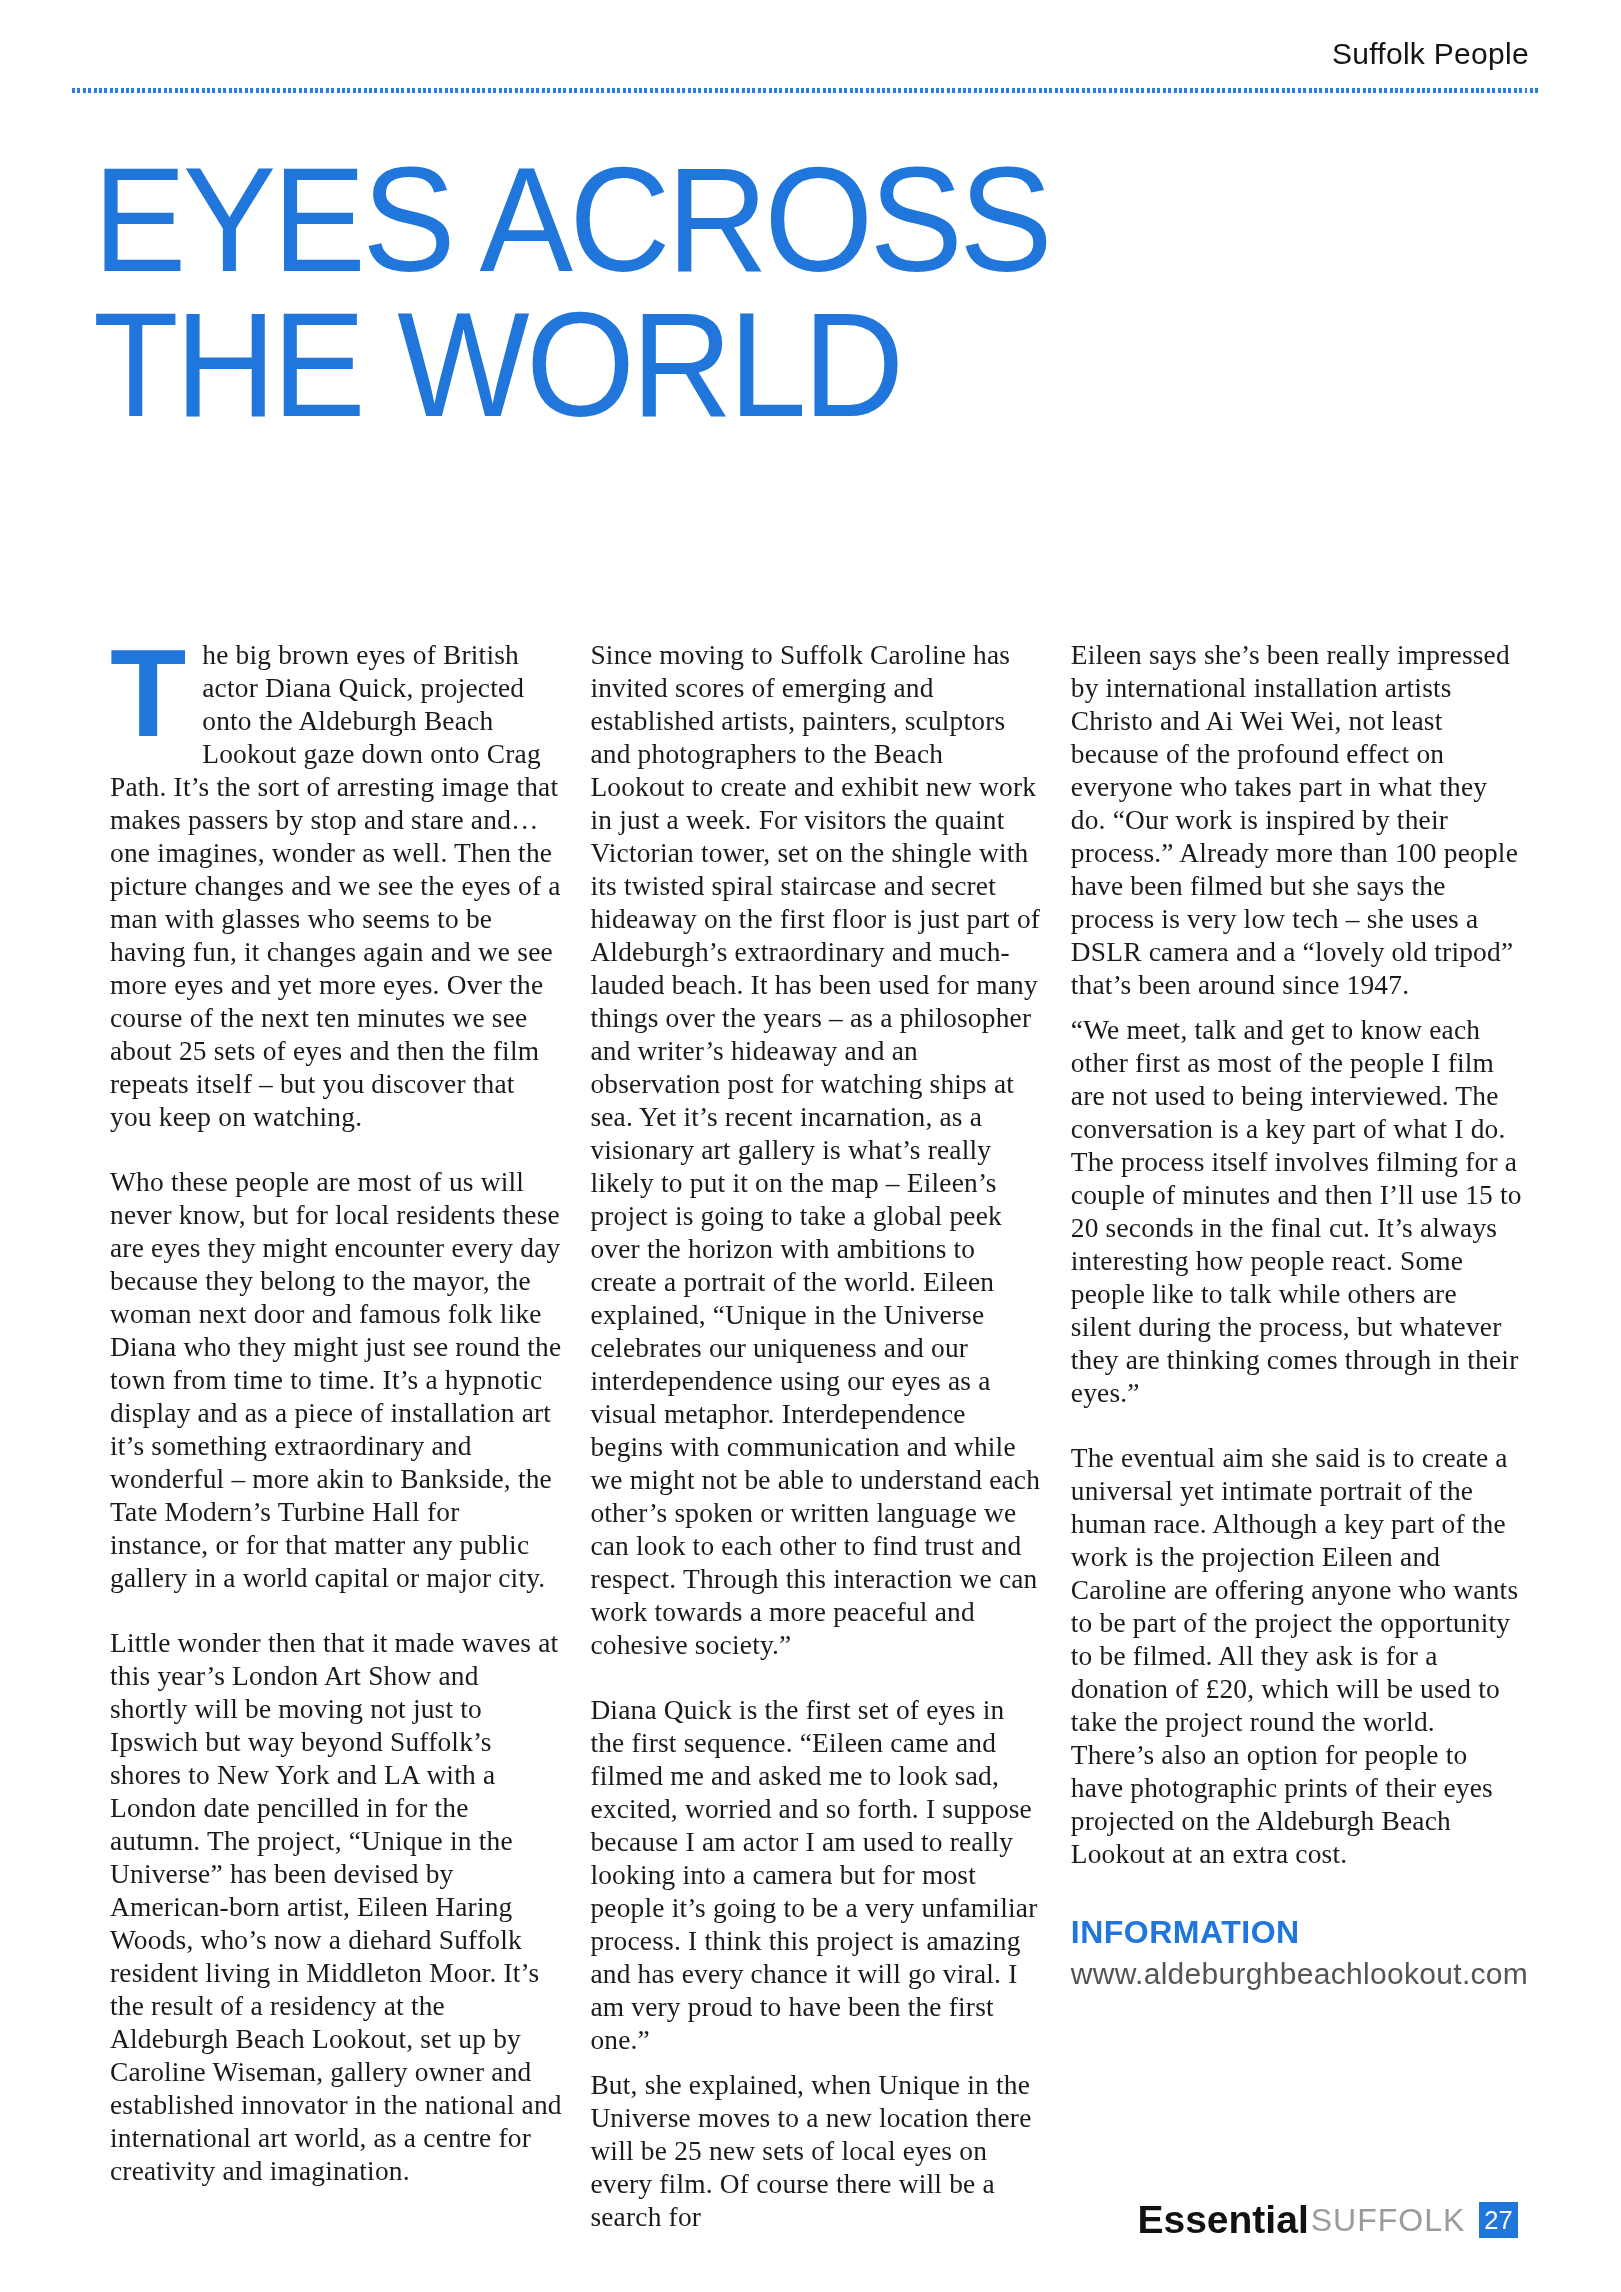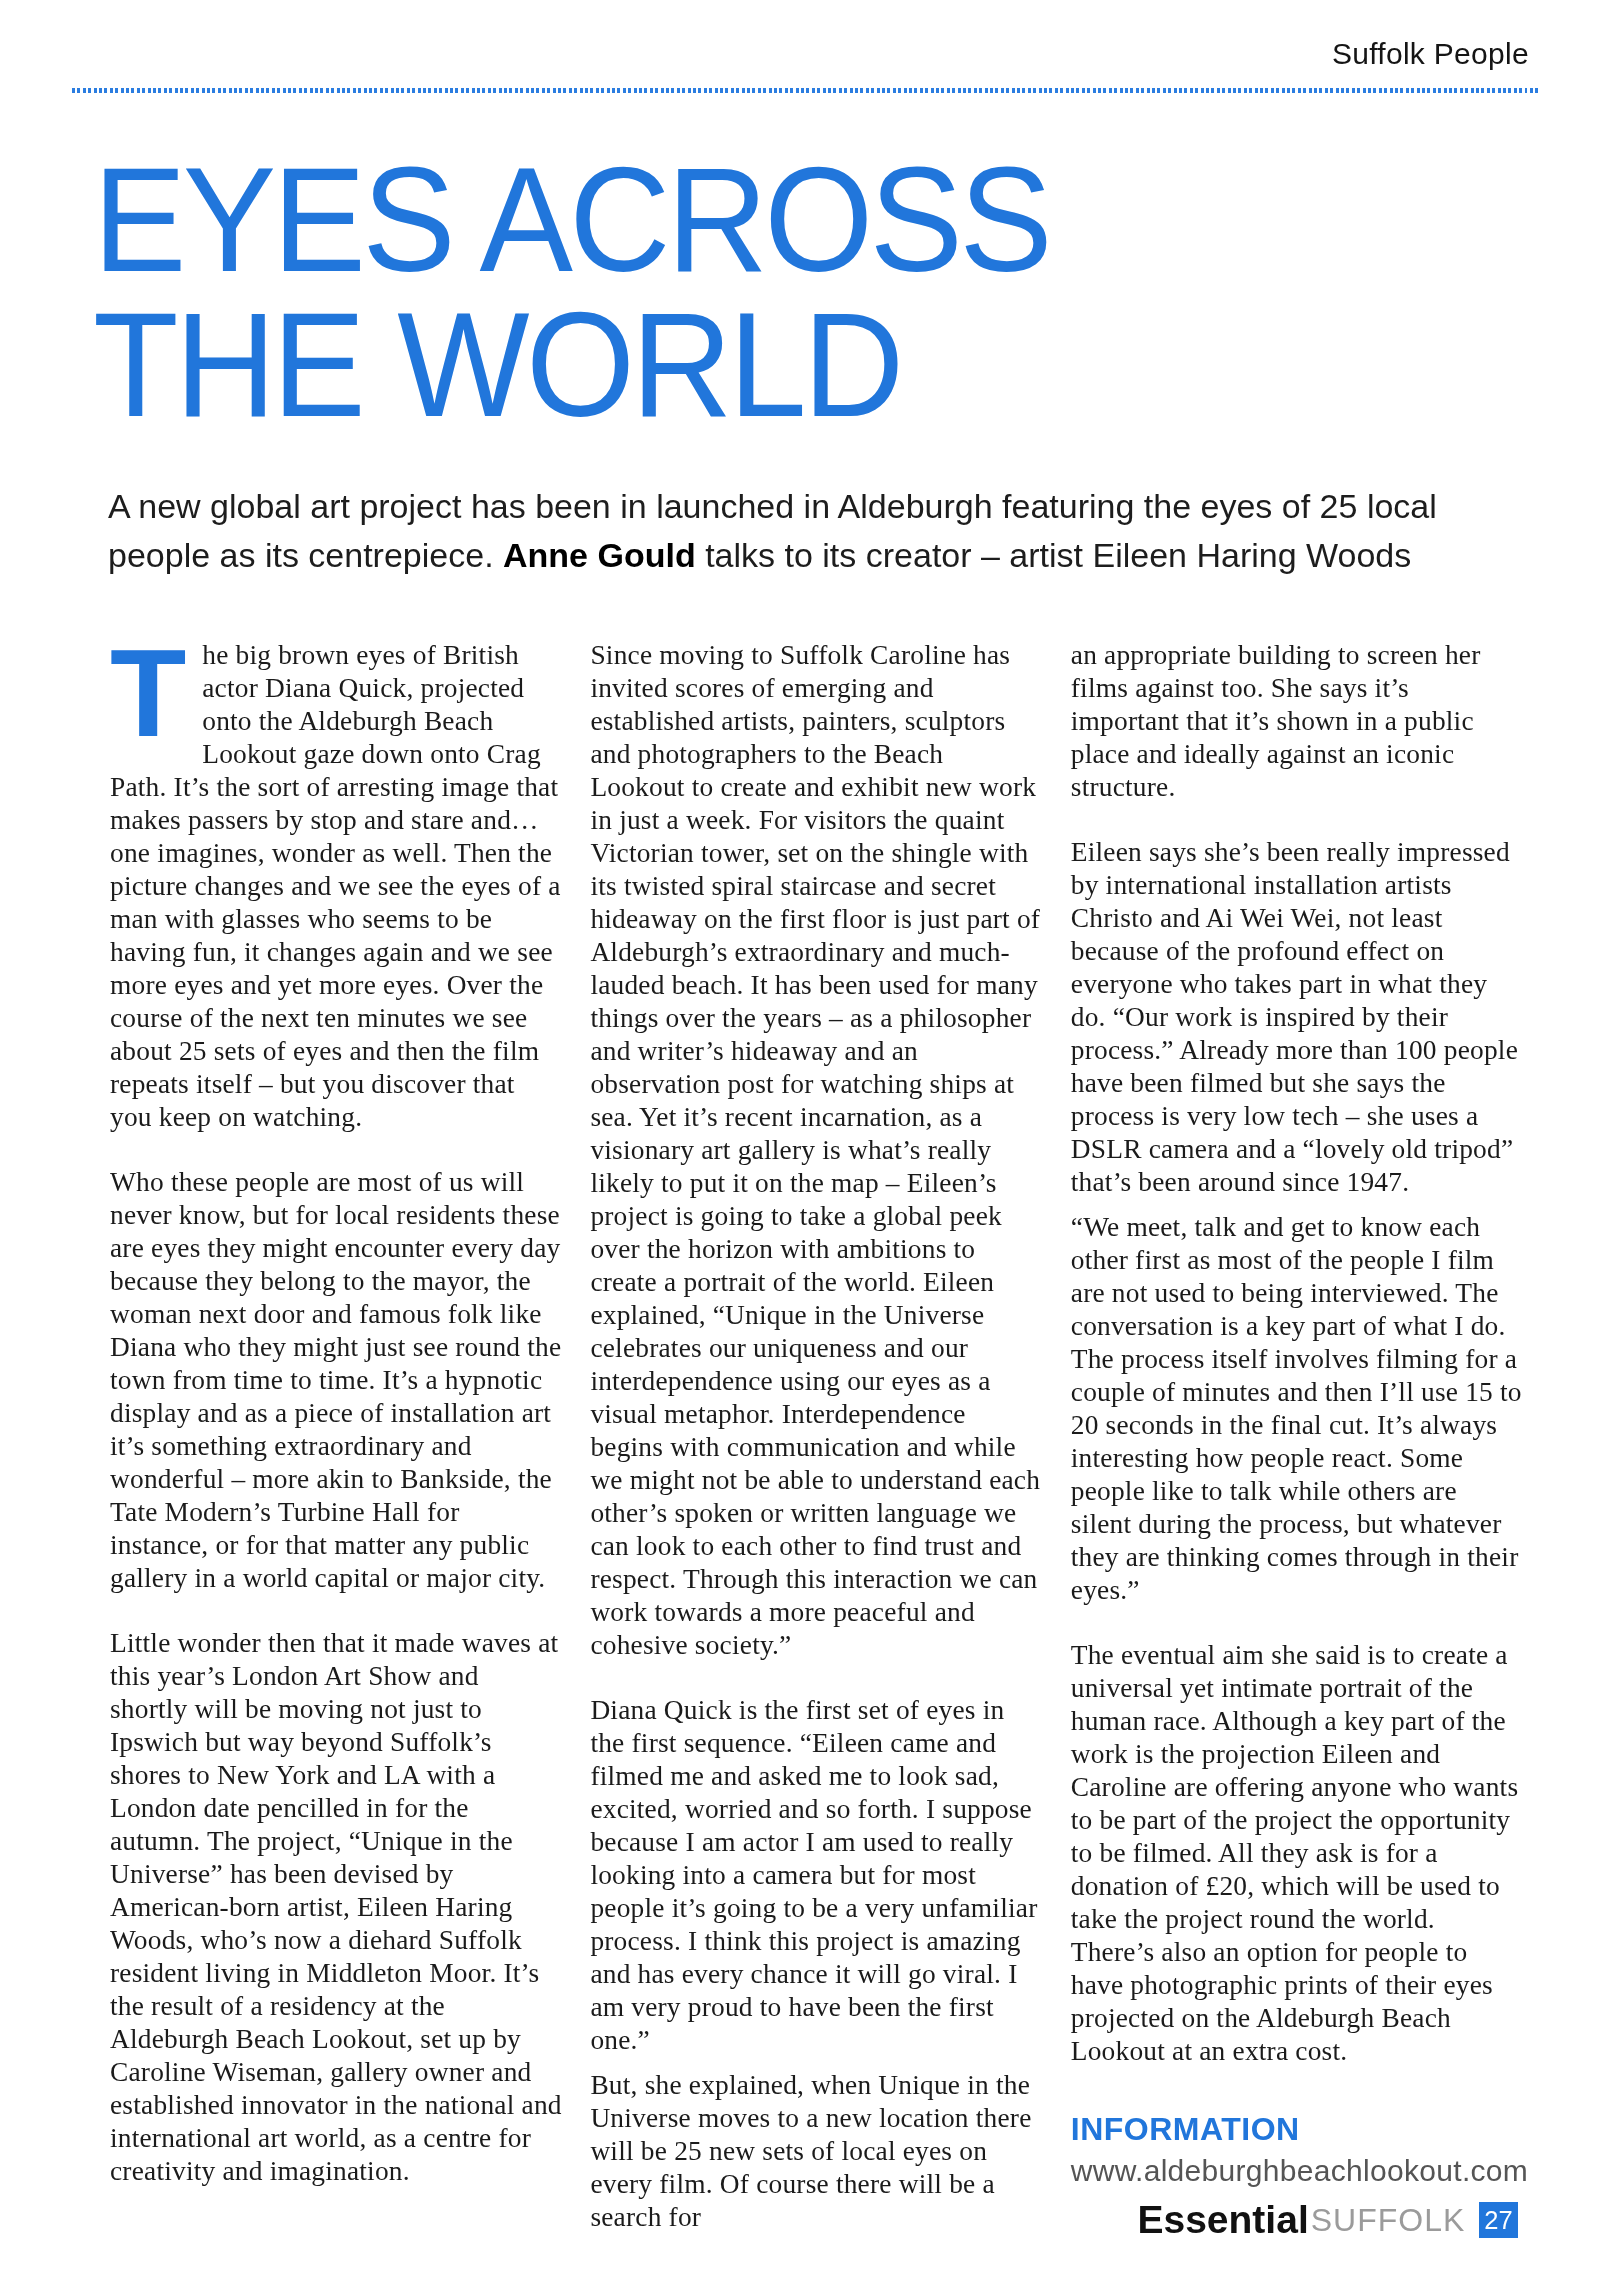--- a/index.html
+++ b/index.html
@@ -86,35 +86,33 @@
 
   <div class="header-label">Suffolk People</div>
 
   <div class="dotted-rule"></div>
 
   <h1 class="title">
     <span class="title-line">EYES ACROSS</span>
     <span class="title-line">THE WORLD</span>
   </h1>
 
-  <p class="standfirst"><span>A new global art project has been in launched in Aldeburgh featuring the eyes of 25 local people as its centrepiece. </span><strong>Anne Gould</strong><span> talks to its creator – artist Eileen Haring Woods</span></p>
 
   <div class="columns">
     <div class="column">
         <p class="para"><span class="dropcap">T</span>he big brown eyes of British actor Diana Quick, projected onto the Aldeburgh Beach Lookout gaze down onto Crag Path. It’s the sort of arresting image that makes passers by stop and stare and… one imagines, wonder as well. Then the picture changes and we see the eyes of a man with glasses who seems to be having fun, it changes again and we see more eyes and yet more eyes. Over the course of the next ten minutes we see about 25 sets of eyes and then the film repeats itself – but you discover that you keep on watching.</p>
         <p class="para">Who these people are most of us will never know, but for local residents these are eyes they might encounter every day because they belong to the mayor, the woman next door and famous folk like Diana who they might just see round the town from time to time. It’s a hypnotic display and as a piece of installation art it’s something extraordinary and wonderful – more akin to Bankside, the Tate Modern’s Turbine Hall for instance, or for that matter any public gallery in a world capital or major city.</p>
         <p class="para">Little wonder then that it made waves at this year’s London Art Show and shortly will be moving not just to Ipswich but way beyond Suffolk’s shores to New York and LA with a London date pencilled in for the autumn. The project, “Unique in the Universe” has been devised by American-born artist, Eileen Haring Woods, who’s now a diehard Suffolk resident living in Middleton Moor. It’s the result of a residency at the Aldeburgh Beach Lookout, set up by Caroline Wiseman, gallery owner and established innovator in the national and international art world, as a centre for creativity and imagination.</p>
       </div>
     <div class="column">
         <p class="para">Since moving to Suffolk Caroline has invited scores of emerging and established artists, painters, sculptors and photographers to the Beach Lookout to create and exhibit new work in just a week. For visitors the quaint Victorian tower, set on the shingle with its twisted spiral staircase and secret hideaway on the first floor is just part of Aldeburgh’s extraordinary and much-lauded beach. It has been used for many things over the years – as a philosopher and writer’s hideaway and an observation post for watching ships at sea. Yet it’s recent incarnation, as a visionary art gallery is what’s really likely to put it on the map – Eileen’s project is going to take a global peek over the horizon with ambitions to create a portrait of the world. Eileen explained, “Unique in the Universe celebrates our uniqueness and our interdependence using our eyes as a visual metaphor. Interdependence begins with communication and while we might not be able to understand each other’s spoken or written language we can look to each other to find trust and respect. Through this interaction we can work towards a more peaceful and cohesive society.”</p>
         <p class="para">Diana Quick is the first set of eyes in the first sequence. “Eileen came and filmed me and asked me to look sad, excited, worried and so forth. I suppose because I am actor I am used to really looking into a camera but for most people it’s going to be a very unfamiliar process. I think this project is amazing and has every chance it will go viral. I am very proud to have been the first one.”</p>
         <p class="para no-gap">But, she explained, when Unique in the Universe moves to a new location there will be 25 new sets of local eyes on every film. Of course there will be a search for</p>
       </div>
     <div class="column">
-      <p class="para">an appropriate building to screen her films against too. She says it’s important that it’s shown in a public place and ideally against an iconic structure.</p>
         <p class="para">Eileen says she’s been really impressed by international installation artists Christo and Ai Wei Wei, not least because of the profound effect on everyone who takes part in what they do. “Our work is inspired by their process.” Already more than 100 people have been filmed but she says the process is very low tech – she uses a DSLR camera and a “lovely old tripod” that’s been around since 1947.</p>
         <p class="para no-gap">“We meet, talk and get to know each other first as most of the people I film are not used to being interviewed. The conversation is a key part of what I do. The process itself involves filming for a couple of minutes and then I’ll use 15 to 20 seconds in the final cut. It’s always interesting how people react. Some people like to talk while others are silent during the process, but whatever they are thinking comes through in their eyes.”</p>
         <p class="para">The eventual aim she said is to create a universal yet intimate portrait of the human race. Although a key part of the work is the projection Eileen and Caroline are offering anyone who wants to be part of the project the opportunity to be filmed. All they ask is for a donation of £20, which will be used to take the project round the world. There’s also an option for people to have photographic prints of their eyes projected on the Aldeburgh Beach Lookout at an extra cost.</p>
         <div class="info-block">
         <p class="info-heading">INFORMATION</p>
         <p class="info-url">www.aldeburghbeachlookout.com</p>
       </div>
     </div>
   </div>
 

